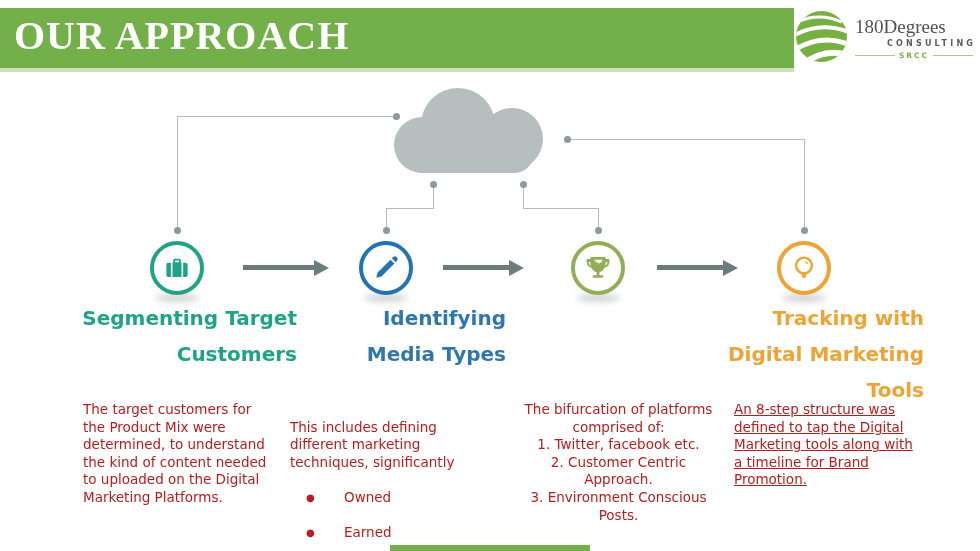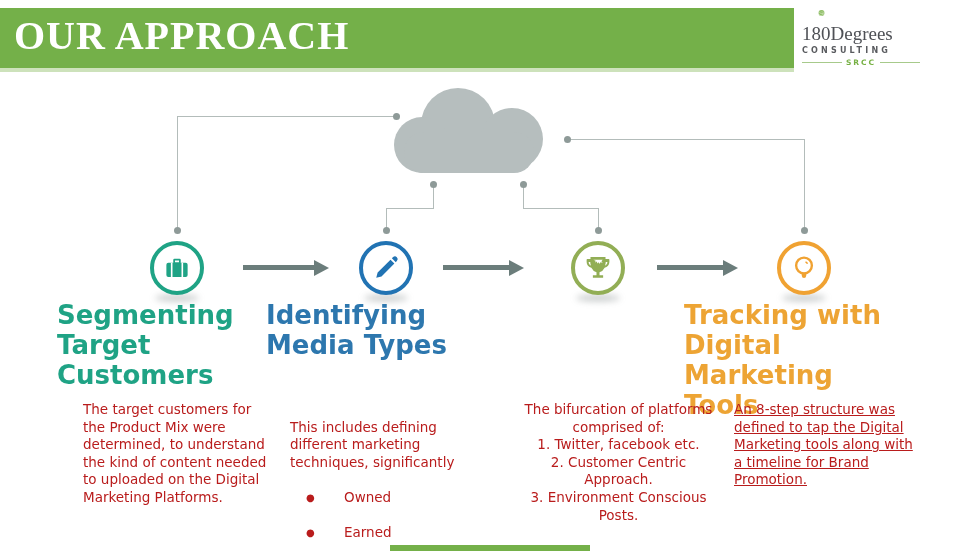--- a/index.html
+++ b/index.html
@@ -7,25 +7,25 @@
         font-family:"DejaVu Sans","Liberation Sans",sans-serif;}
 
   
   .top-bar{position:absolute;left:0;top:8px;width:794px;height:60px;background:#74b049;}
   .bar-underline{position:absolute;left:0;top:68px;width:794px;height:4px;background:#cde2bb;}
   .page-title{position:absolute;left:14px;top:12px;margin:0;color:#ffffff;
               font-family:Liberation Serif, serif;font-weight:bold;font-size:40px;
               letter-spacing:1px;white-space:nowrap;}
 
   
-  .logo{position:absolute;left:795px;top:9px;width:182px;height:58px;display:flex;align-items:flex-start;flex-direction:column;}
+  .logo{position:absolute;left:795px;top:9px;width:182px;height:58px;display:flex;align-items:flex-start;}
   .logo-globe{width:53px;height:53px;margin-top:1px;}
   .logo-text{margin-left:7px;padding-top:8px;width:118px;}
   .logo-brand{font-family:"Liberation Serif",serif;font-size:19px;color:#4f5156;line-height:20px;}
-  .logo-sub{font-size:8px;letter-spacing:3.2px;color:#595b5f;margin-top:2px;font-weight:bold;}
+  .logo-sub{font-size:8px;letter-spacing:3.2px;color:#595b5f;margin-top:2px;font-weight:bold;margin-left:32px;}
   .logo-srcc{display:flex;align-items:center;margin-top:3px;color:#76b043;font-size:7.5px;
              letter-spacing:2px;font-weight:bold;}
   .logo-srcc .rule{flex:1;height:1px;background:#a5c98а;background:#a7ca8b;}
   .logo-srcc .chapter{padding:0 4px;}
 
   
   .cloud{position:absolute;left:392px;top:87px;width:158px;height:87px;fill:#b6bebe;}
   .cline{position:absolute;background:#b3bcba;}
   .cdot{position:absolute;width:7px;height:7px;border-radius:50%;background:#8e9a98;}
 
@@ -39,22 +39,22 @@
   .c4{border:4px solid #f0a232;}
   .circle-shadow{position:absolute;width:44px;height:8px;border-radius:50%;
                  background:rgba(90,100,100,.28);filter:blur(3px);}
 
   
   .arrow-shaft{position:absolute;height:5px;background:#6b7d7b;top:265px;}
   .arrow-head{position:absolute;width:0;height:0;border-top:8px solid transparent;
               border-bottom:8px solid transparent;border-left:15px solid #6b7d7b;top:260px;}
 
   
-  .heading{position:absolute;top:300px;width:240px;text-align:left;font-weight:bold;
-           font-size:26px;line-height:30px;white-space:pre-line;}
+  .heading{position:absolute;top:300px;width:240px;text-align:right;font-weight:bold;
+           font-size:20px;line-height:36px;white-space:pre-line;}
   .h1{left:57px;color:#1fa385;}
   .h2{left:266px;color:#2d77ae;}
   .h3{left:478px;color:#94ad64;}
   .h4{left:684px;color:#eda434;}
 
   
   .body-text{position:absolute;top:401px;color:#b91c1c;font-size:13.5px;line-height:17.6px;
              white-space:pre-line;}
   .b1{left:83px;width:210px;}
   .b2{left:290px;width:205px;}

